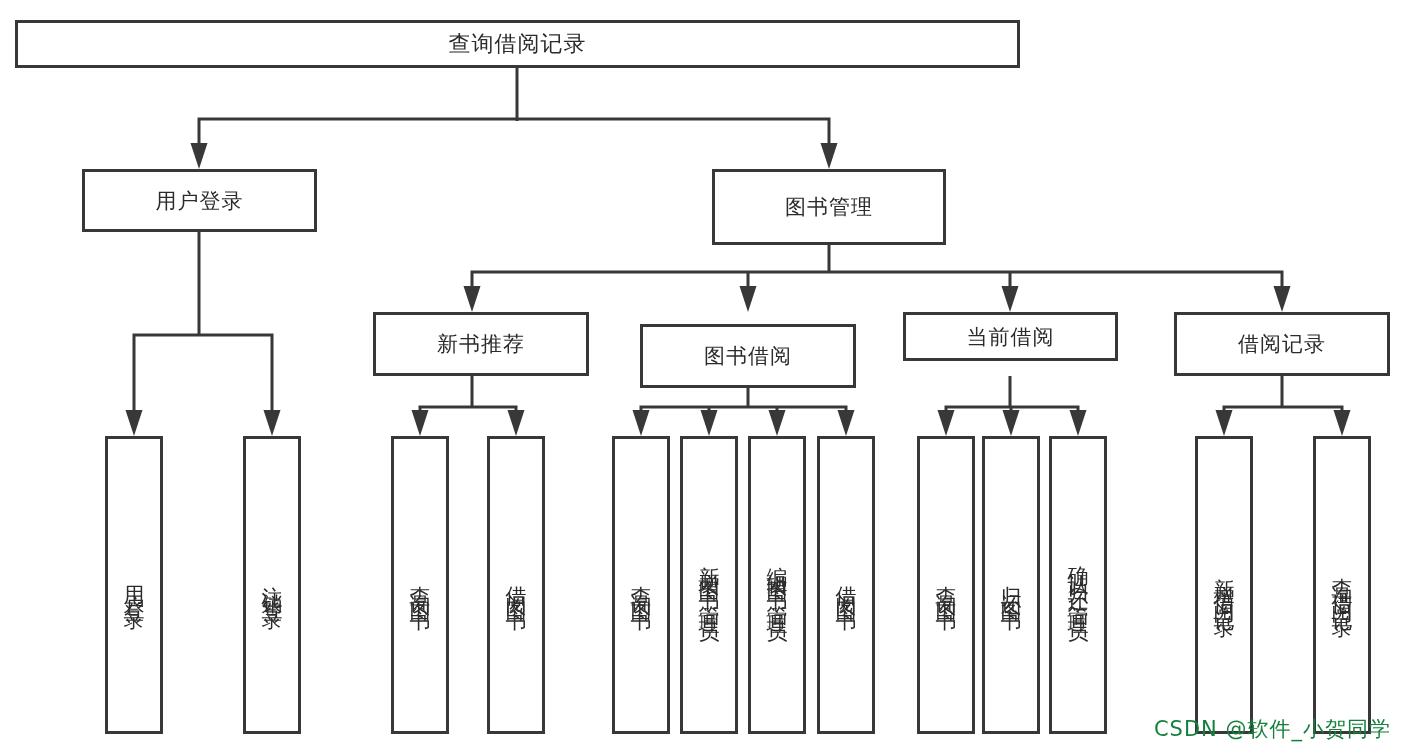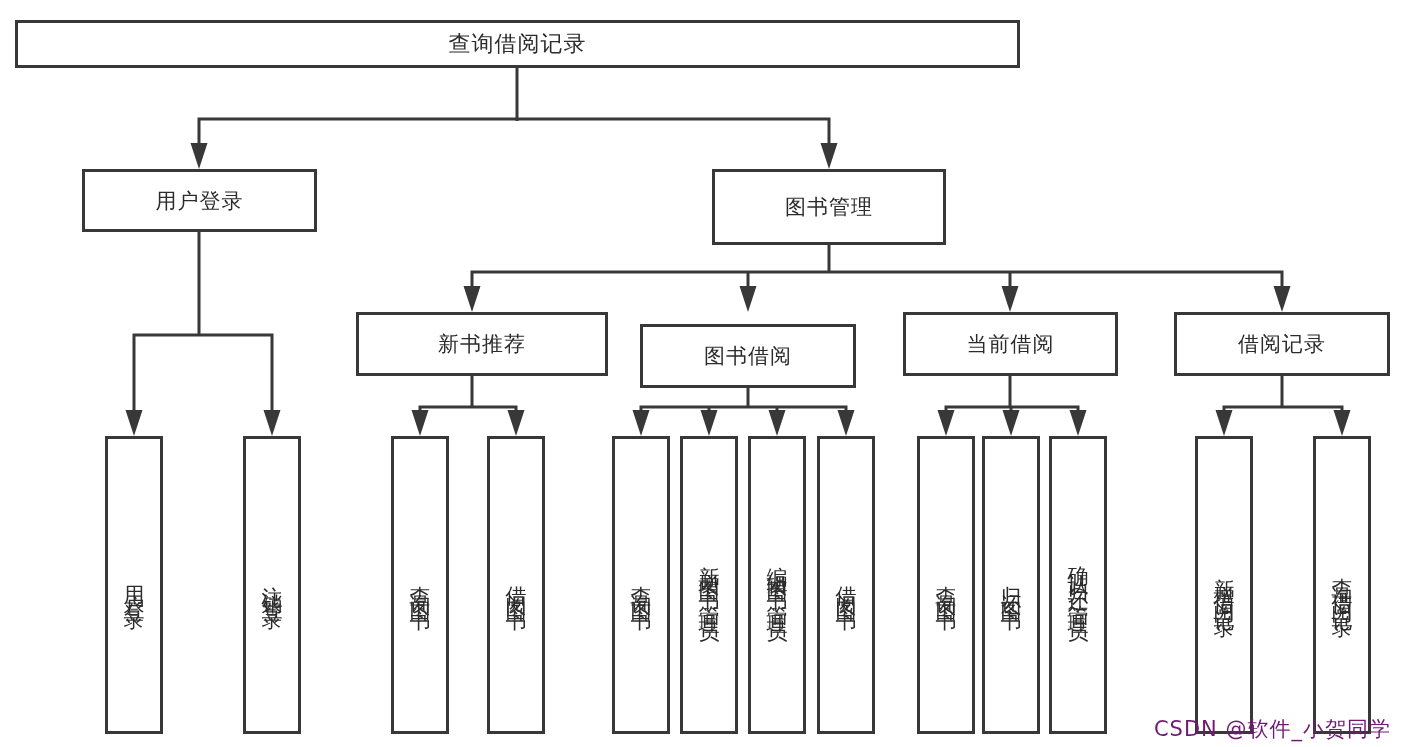--- a/index.html
+++ b/index.html
@@ -40,21 +40,21 @@
     text-orientation: mixed;
     letter-spacing: 8px;
     line-height: 1.15;
     white-space: nowrap;
   }
   .watermark {
     position: absolute;
     right: 14px;
     bottom: 4px;
     font-size: 21px;
-    color: #701a75;
+    color: #15803d;
     z-index: 3;
     letter-spacing: 1px;
   }
 </style>
 </head>
 <body>
 
 <svg id="connectors" viewBox="0 0 1405 747" xmlns="http://www.w3.org/2000/svg">
   <g stroke="#383838" stroke-width="3" fill="none">
     <path d="M517 68 V121 M197.5 119 H830.5 M199 117.5 V150 M829 117.5 V150"></path>
@@ -86,23 +86,23 @@
     <polygon points="1215.5,410 1232.5,410 1224,436"></polygon>
     <polygon points="1333.5,410 1350.5,410 1342,436"></polygon>
   </g>
 </svg>
 
 <div class="box lvl1" style="left:15px; top:20px; width:1005px; height:48px">查询借阅记录</div>
 
 <div class="box lvl2" style="left:82px; top:169px; width:235px; height:63px">用户登录</div>
 <div class="box lvl2" style="left:712px; top:169px; width:234px; height:76px">图书管理</div>
 
-<div class="box lvl3" style="left:356px; top:312px; width:252px; height:64px">新书推荐</div>
+<div class="box lvl3" style="left:373px; top:312px; width:216px; height:64px">新书推荐</div>
 <div class="box lvl3" style="left:640px; top:324px; width:216px; height:64px">图书借阅</div>
-<div class="box lvl3" style="left:903px; top:312px; width:215px; height:64px">当前借阅</div>
+<div class="box lvl3" style="left:903px; top:312px; width:215px; height:49px">当前借阅</div>
 <div class="box lvl3" style="left:1174px; top:312px; width:216px; height:64px">借阅记录</div>
 
 <div class="box leaf" style="left:105px; top:436px; width:58px; height:298px">
   <span class="leaf-text">用户登录</span>
 </div>
 <div class="box leaf" style="left:243px; top:436px; width:58px; height:298px">
   <span class="leaf-text">注销登录</span>
 </div>
 
 <div class="box leaf" style="left:391px; top:436px; width:58px; height:298px">

